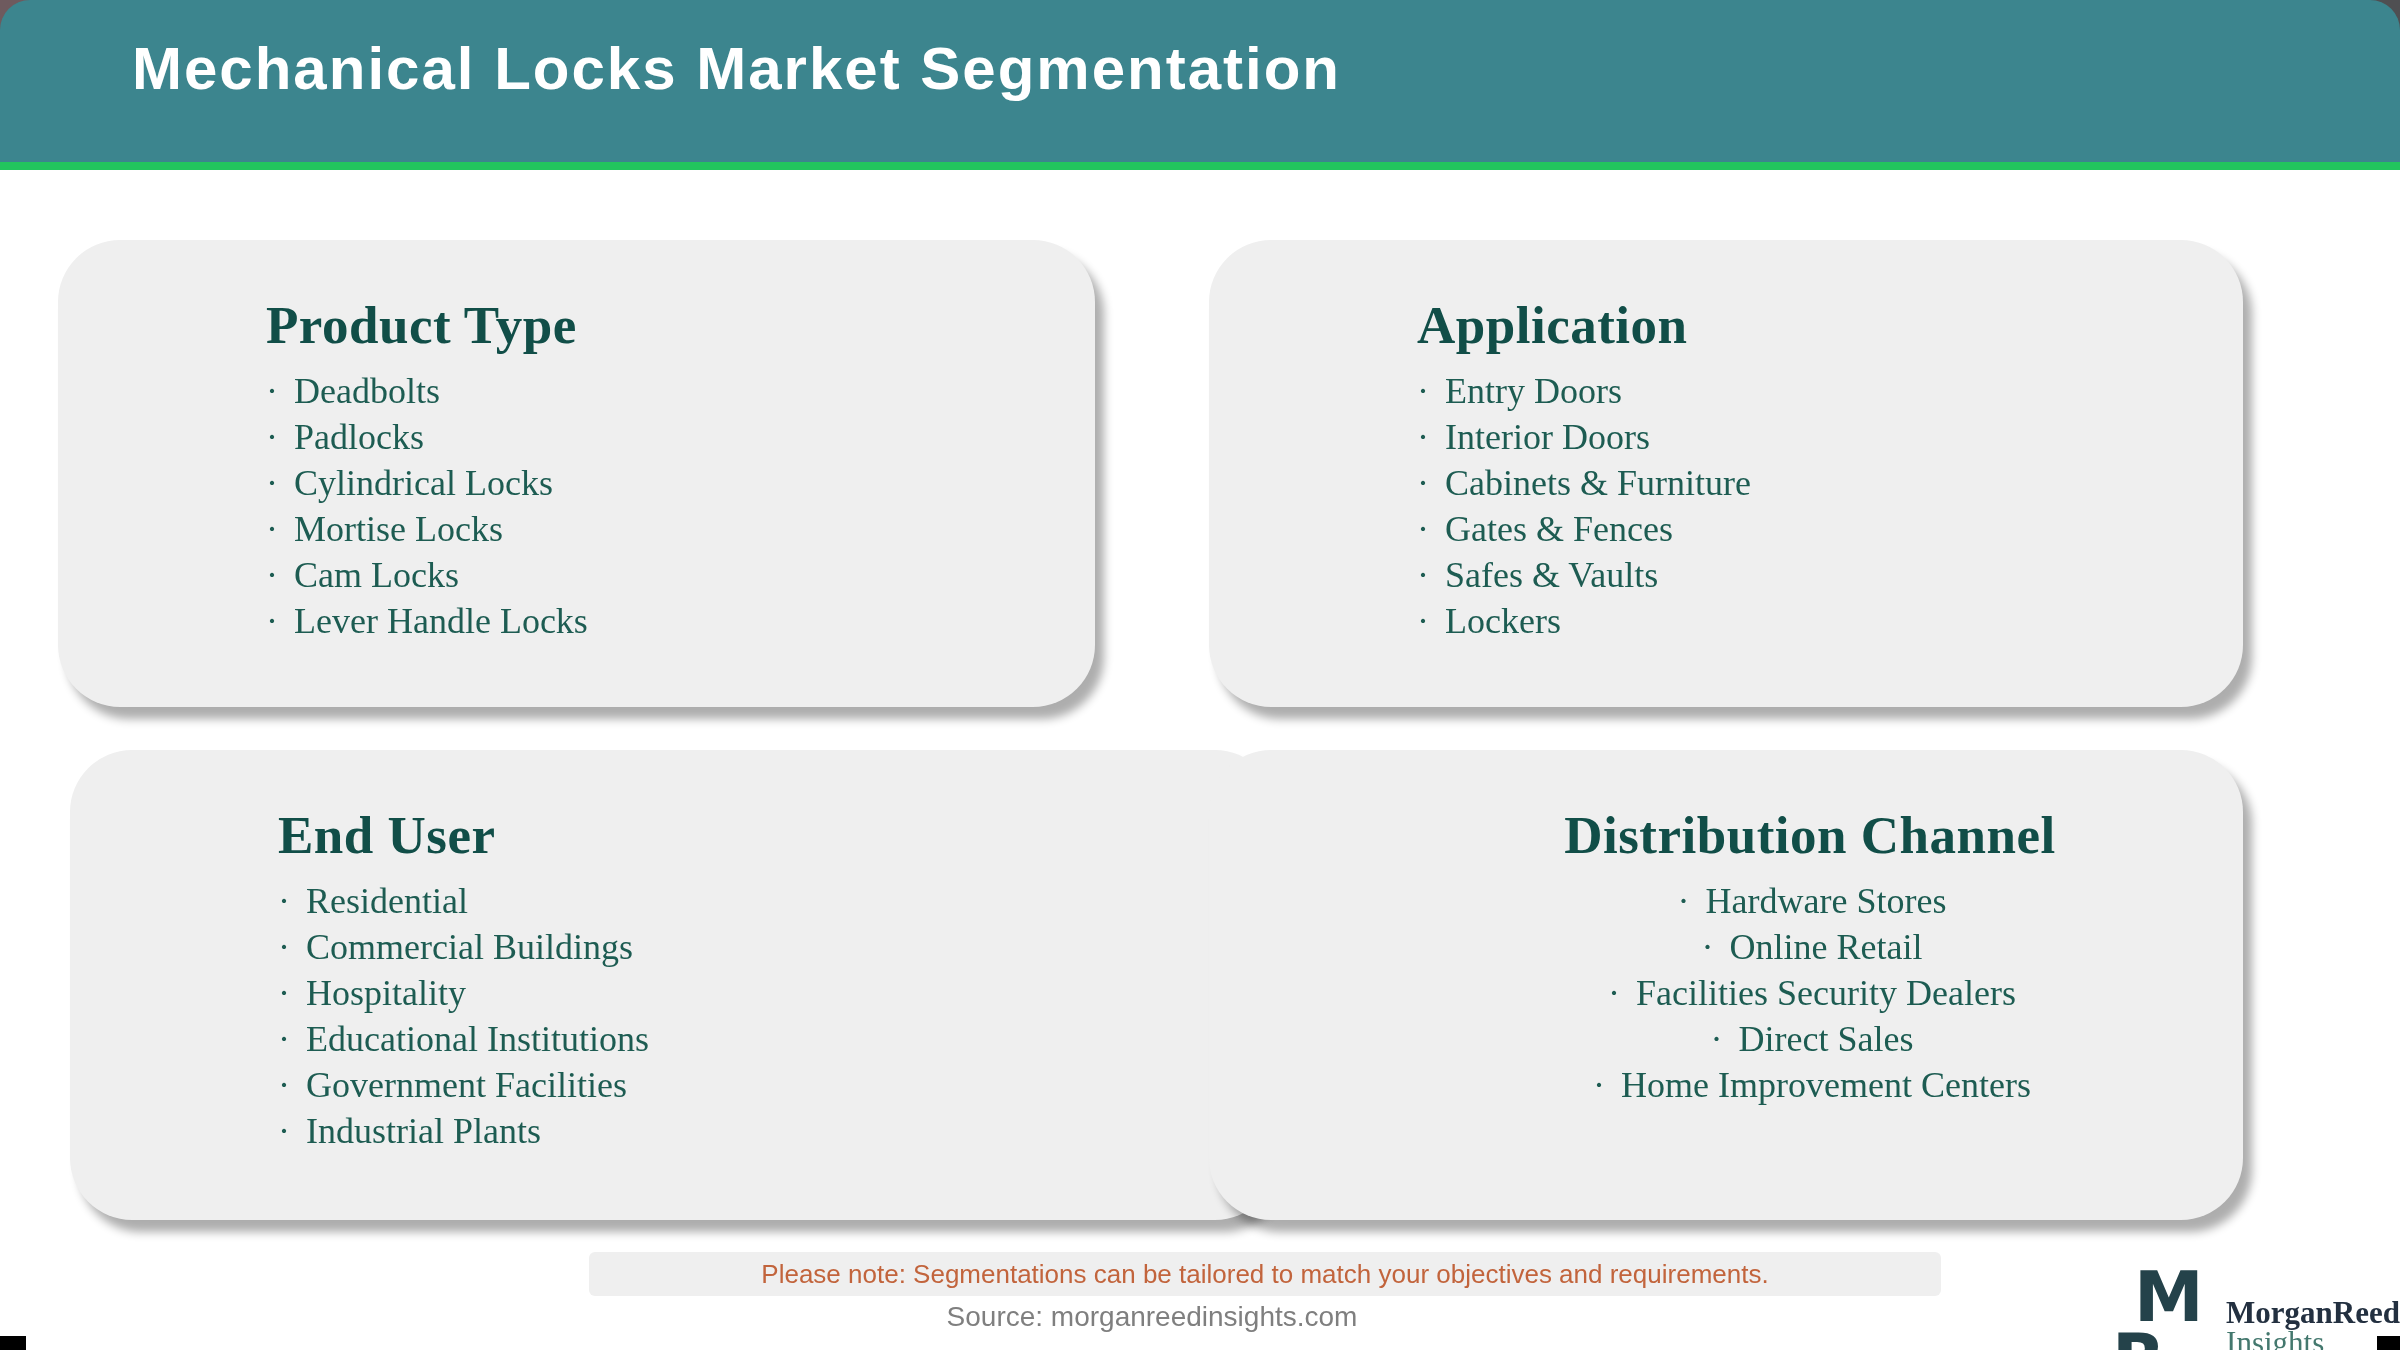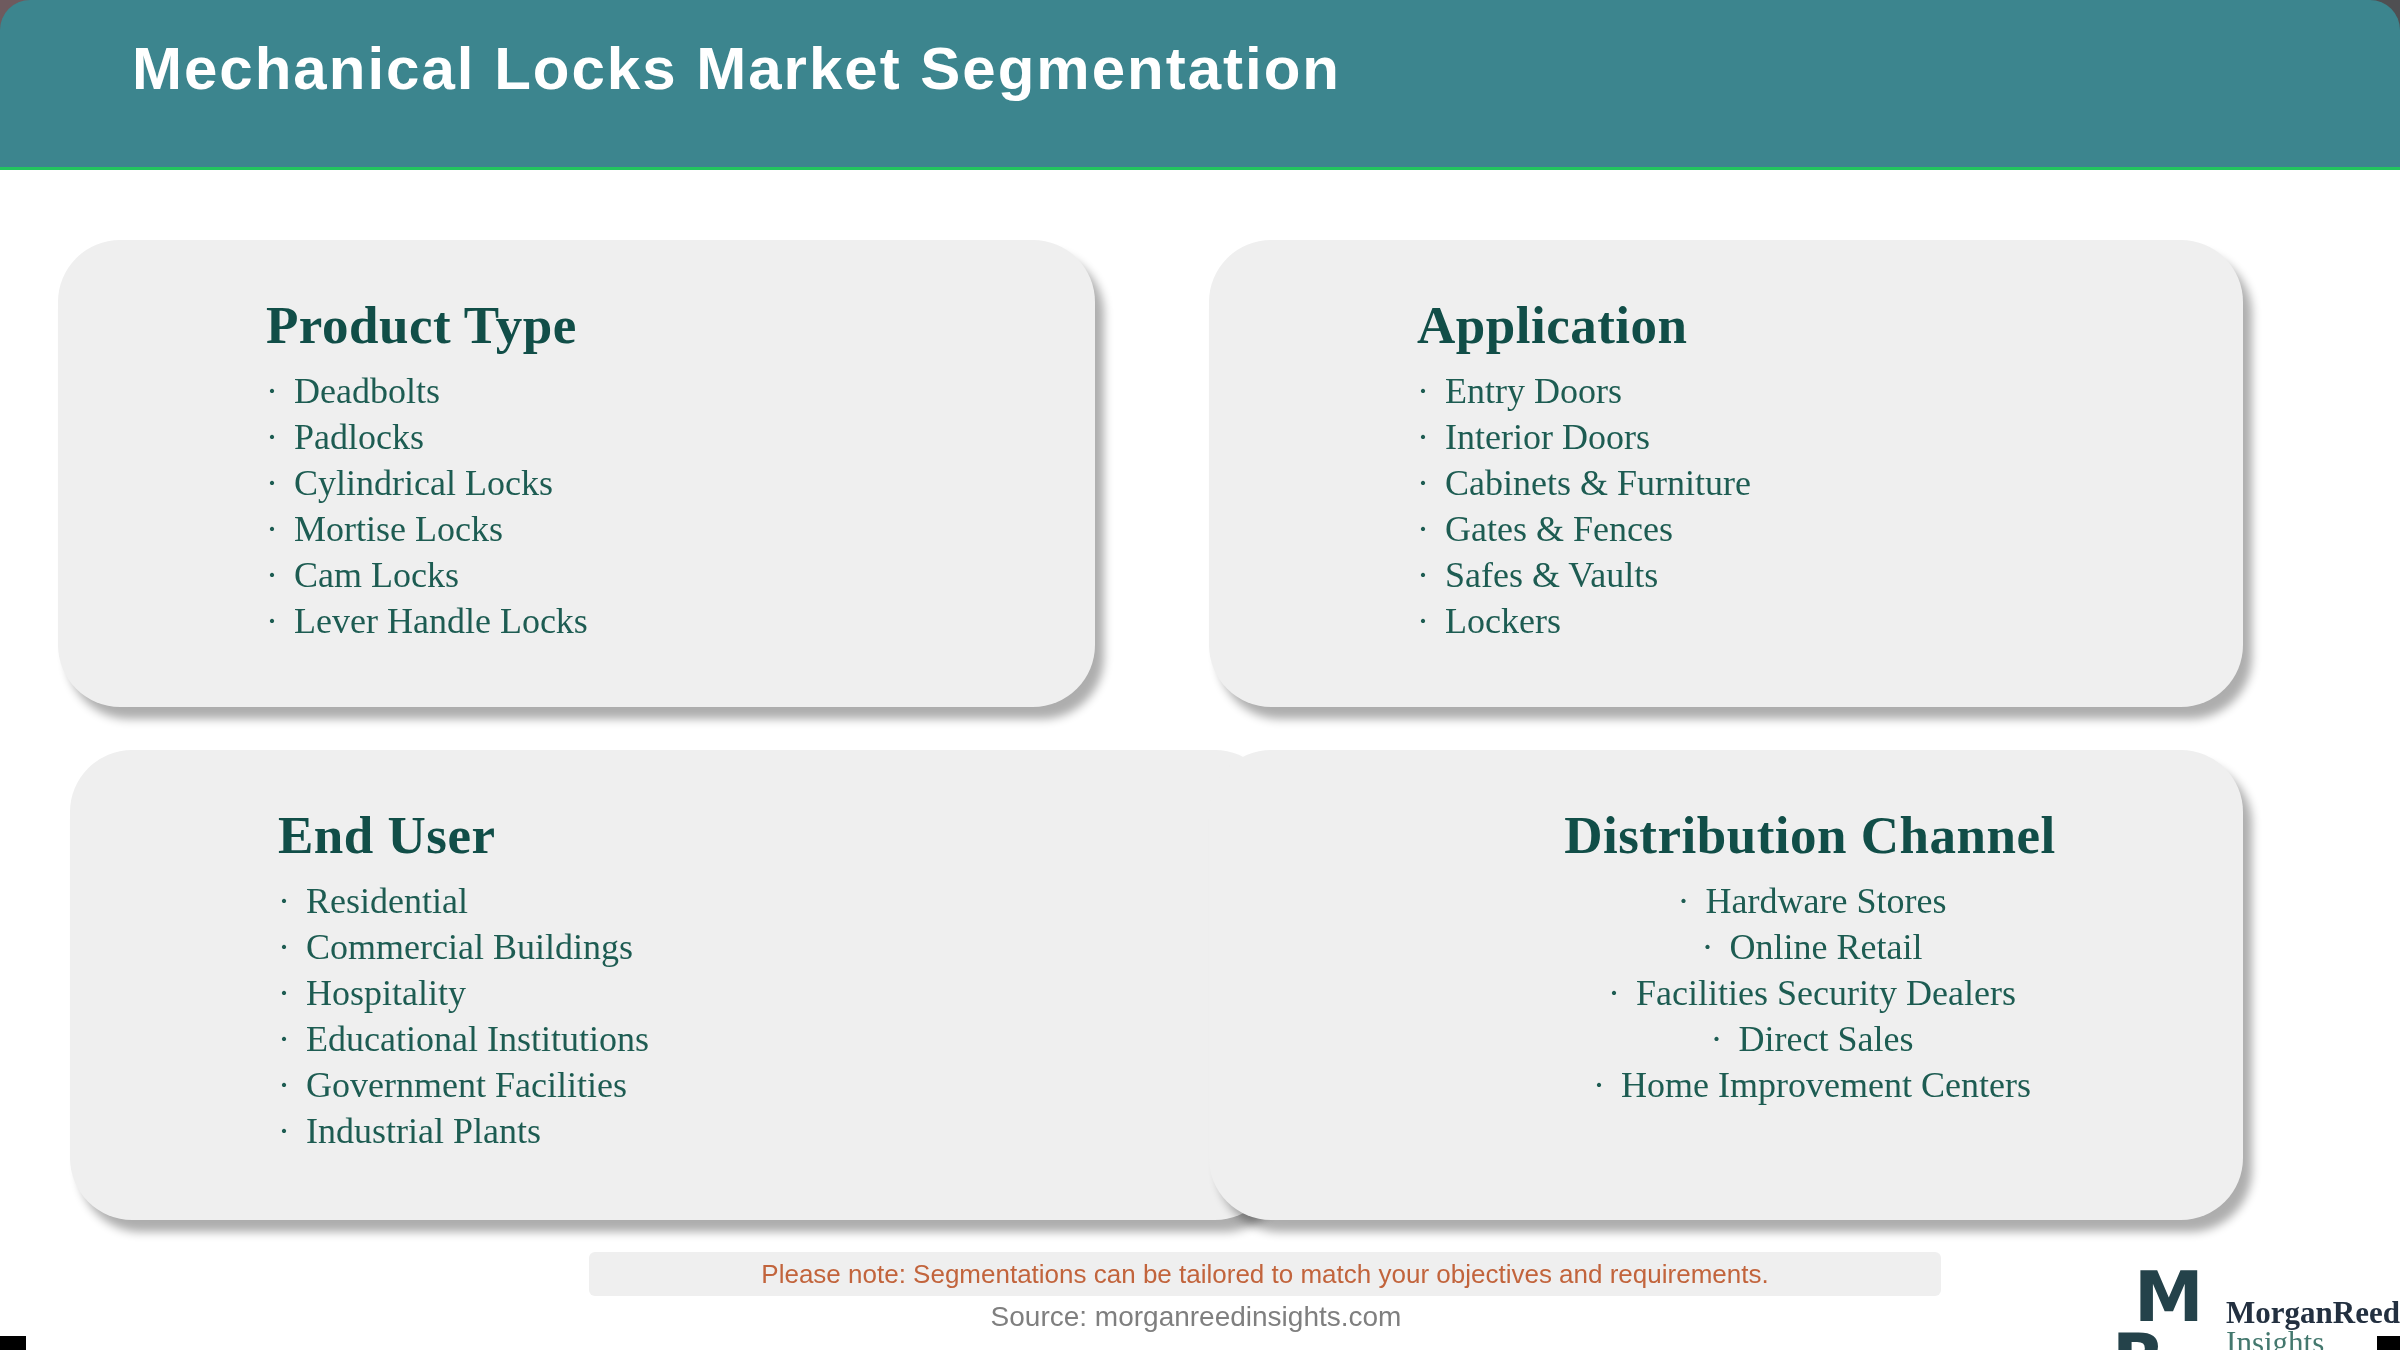--- a/index.html
+++ b/index.html
@@ -6,21 +6,21 @@
   .slide{position:relative;width:2400px;height:1350px;background:#ffffff;overflow:hidden;
          font-family:"DejaVu Sans",sans-serif;}
 
   
   .corner{position:absolute;top:0;width:70px;height:70px;z-index:0;}
   .corner.tl{left:0;background:#6e5a5e;}
   .corner.tr{right:0;background:#4f4f52;}
 
   .topbar{position:absolute;z-index:1;left:0;top:0;width:2400px;height:170px;
           background:#3c858e;border-radius:30px 30px 0 0;
-          border-bottom:3px solid #22c55e;box-sizing:border-box;}
+          border-bottom:8px solid #22c55e;box-sizing:border-box;}
   .topbar h1{position:absolute;left:132px;top:34px;margin:0;
              font-family:"Liberation Sans",sans-serif;font-weight:bold;
              font-size:60px;letter-spacing:2px;color:#ffffff;white-space:nowrap;}
 
   .card{position:absolute;background:#efefef;border-radius:62px;
         box-shadow:9px 12px 10px rgba(0,0,0,0.32);z-index:1;font-family:Liberation Serif, serif;}
   .card.c1{left:58px;top:240px;width:1037px;height:467px;}
   .card.c2{left:1209px;top:240px;width:1034px;height:467px;}
   .card.c3{left:70px;top:750px;width:1207px;height:470px;}
   .card.c4{left:1209px;top:750px;width:1034px;height:470px;text-align:center;}
@@ -28,21 +28,21 @@
            font-size:53px;line-height:1.05;font-weight:bold;color:#114e48;
            letter-spacing:0.5px;}
   .card ul{list-style:none;margin:0;padding:0 36px 0 208px;}
   .card li{font-size:36px;line-height:46px;color:#1d5c52;white-space:nowrap;}
   .card li .bullet{display:inline-block;margin-right:16px;color:#1d5c52;}
 
   .notebar{position:absolute;left:589px;top:1252px;width:1352px;height:44px;z-index:1;
            background:#efefef;border-radius:6px;text-align:center;line-height:44px;
            font-family:"Liberation Sans",sans-serif;font-size:26px;color:#c2643c;}
   .source{position:absolute;left:0;top:1301px;width:2304px;text-align:center;z-index:1;
-          font-family:"Liberation Sans",sans-serif;font-size:28px;color:#7f7f7f;padding-left:44px;}
+          font-family:"Liberation Sans",sans-serif;font-size:28px;color:#7f7f7f;}
 
   .logo{position:absolute;left:2134px;top:1266px;display:flex;align-items:center;z-index:1;}
   .monogram{font-family:"DejaVu Sans",sans-serif;font-weight:bold;font-size:70px;
             line-height:62px;color:#24424a;letter-spacing:0;}
   .monogram .m{display:inline-block;}
   .monogram .r{display:inline-block;margin-left:-22px;}
   .logotext{margin-left:10px;display:flex;flex-direction:column;}
   .brand{font-family:Liberation Serif, serif;font-size:31px;line-height:30px;
          color:#233040;font-weight:bold;white-space:nowrap;}
   .tagline{font-family:"Liberation Serif",serif;font-size:31px;line-height:30px;

